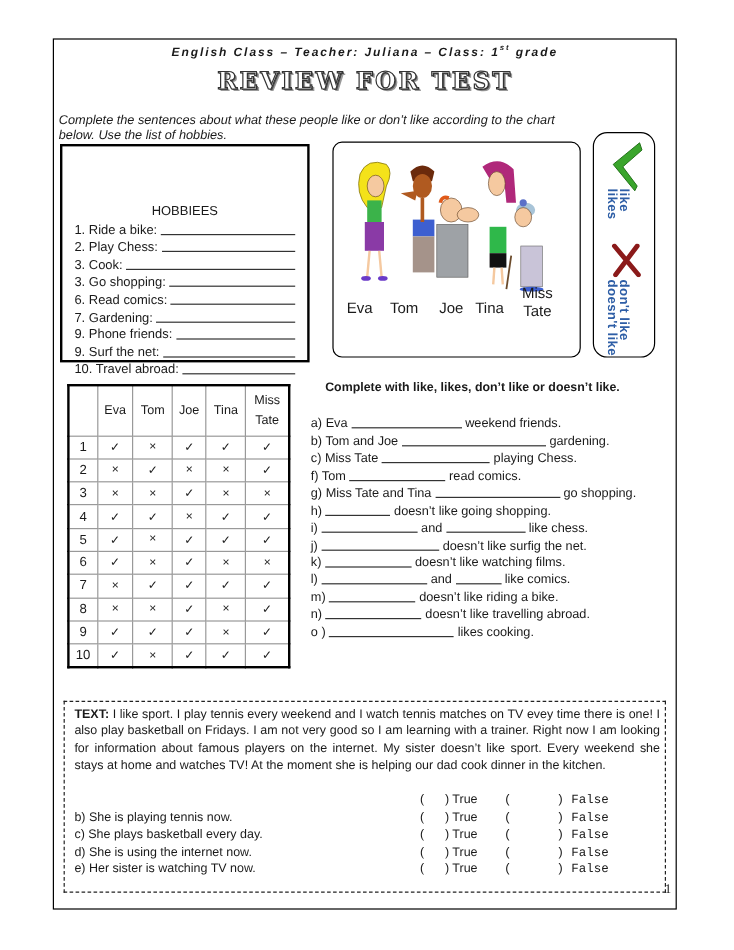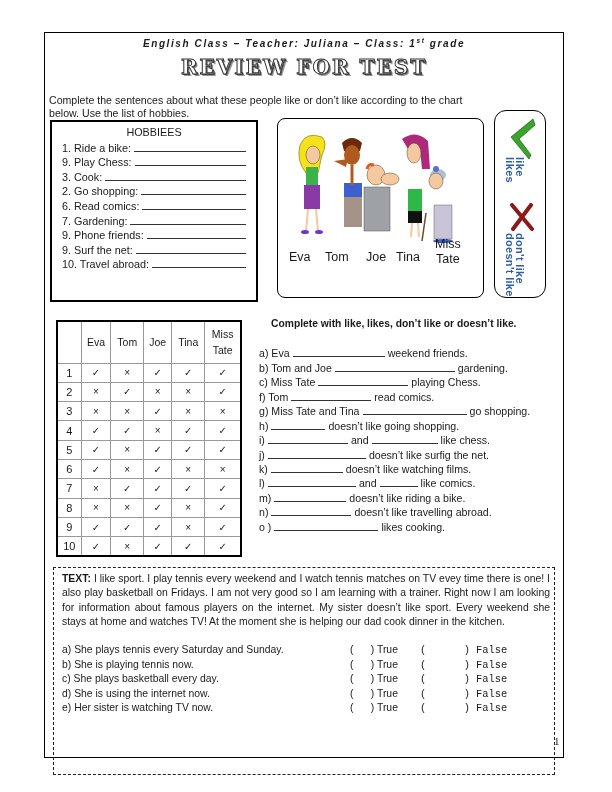--- a/index.html
+++ b/index.html
@@ -7,24 +7,24 @@
   body { position: relative; font-family: "Liberation Sans", sans-serif; color: #1a1a1a; }
 
   .page-border { position: absolute; left: 44px; top: 32px; width: 520px; height: 726px; border: 1.2px solid #000; }
   .page-number { position: absolute; left: 554px; top: 735px; font-family: "Liberation Serif", serif; font-size: 11px; color: #222; }
 
   .header-line { position: absolute; left: 44px; top: 37px; width: 520px; text-align: center; font-size: 10px; font-weight: bold; font-style: italic; letter-spacing: 1.6px; }
   .header-line sup { font-size: 6.5px; }
 
   .title { position: absolute; left: 44px; top: 55px; width: 520px; text-align: center; font-family: "DejaVu Serif", serif; font-size: 20px; font-weight: bold; letter-spacing: 2px; color: #fff; -webkit-text-stroke: 1px #333; text-shadow: 1px 1px 0 #555, 2px 2px 0 #999; }
 
-  .instructions { position: absolute; left: 49px; top: 94px; width: 440px; font-size: 10.6px; line-height: 13px; }
+  .instructions { position: absolute; left: 49px; top: 94px; width: 440px; font-size: 10.6px; line-height: 13px; font-style: italic; }
 
   .hobbies-box { position: absolute; left: 50px; top: 120px; width: 208px; height: 182px; border: 2px solid #000; padding: 4px 10px; }
-  .hobbies-title { text-align: center; font-size: 10.8px; margin-bottom: 1px; }
+  .hobbies-title { text-align: center; font-size: 10.8px; margin-bottom: 1px; margin-top: 44px; }
   .hobby-row { display: flex; font-size: 10.8px; height: 14.6px; align-items: flex-end; }
   .hobby-row .lbl { white-space: nowrap; }
   .hobby-row .blank { flex: 1; border-bottom: 1px solid #333; margin-left: 3px; margin-bottom: 2px; }
 
   .picture-box { position: absolute; left: 277px; top: 118px; width: 207px; height: 180px; border: 1.6px solid #000; border-radius: 8px; }
   .picture-art { position: absolute; left: 8px; top: 14px; width: 190px; height: 120px; }
   .name-row { position: absolute; left: 0; top: 124px; width: 100%; font-size: 12.5px; }
   .name-row span { position: absolute; text-align: center; line-height: 15px; }
 
   .legend-box { position: absolute; left: 494px; top: 110px; width: 52px; height: 188px; border: 1.6px solid #000; border-radius: 12px; }
@@ -36,21 +36,21 @@
   .grid-table td.num { font-size: 11px; width: 24px; }
   .grid-table td { height: 19.3px; }
   .mark-yes { font-size: 9px; color: #222; }
   .mark-no { font-size: 8px; color: #222; font-weight: bold; }
 
   .complete-title { position: absolute; left: 271px; top: 318px; font-size: 10.3px; font-weight: bold; }
   .exercise-list { position: absolute; left: 259px; top: 345px; width: 300px; }
   .ex-row { font-size: 10.6px; height: 14.45px; white-space: nowrap; display: flex; align-items: flex-end; }
   .ex-row .bl { display: inline-block; border-bottom: 1px solid #333; margin: 0 3px 2px 3px; height: 1px; }
 
-  .text-box { position: absolute; left: 53px; top: 567px; width: 502px; height: 208px; border: 1.4px dashed #222; }
+  .text-box { position: absolute; left: 53px; top: 584px; width: 502px; height: 160px; border: 1.4px dashed #222; }
   .passage { position: absolute; left: 8px; top: 4px; width: 488px; font-size: 10.4px; line-height: 14.3px; text-align: justify; }
   .passage b { font-weight: bold; }
   .tf-list { position: absolute; left: 8px; top: 76px; width: 488px; }
   .tf-row { position: relative; height: 14.6px; font-size: 10.4px; }
   .tf-row .q { position: absolute; left: 0; top: 0; }
   .tf-row .t { position: absolute; left: 288px; top: 0; }
   .tf-row .f { position: absolute; left: 358px; top: 0; font-family: Liberation Mono, monospace; }
 </style>
 </head>
 <body>
@@ -64,29 +64,29 @@
 <div class="instructions">Complete the sentences about what these people like or don’t like according to the chart below. Use the list of hobbies.</div>
 
 <div class="hobbies-box">
   <div class="hobbies-title">HOBBIEES</div>
   <div id="hobby-list">
       <div class="hobby-row">
         <span class="lbl">1. Ride a bike:</span>
         <span class="blank"></span>
       </div>
       <div class="hobby-row">
-        <span class="lbl">9. Play Chess:</span>
+        <span class="lbl">2. Play Chess:</span>
         <span class="blank"></span>
       </div>
       <div class="hobby-row">
         <span class="lbl">3. Cook:</span>
         <span class="blank"></span>
       </div>
       <div class="hobby-row">
-        <span class="lbl">2. Go shopping:</span>
+        <span class="lbl">3. Go shopping:</span>
         <span class="blank"></span>
       </div>
       <div class="hobby-row">
         <span class="lbl">6. Read comics:</span>
         <span class="blank"></span>
       </div>
       <div class="hobby-row">
         <span class="lbl">7. Gardening:</span>
         <span class="blank"></span>
       </div>
@@ -332,21 +332,20 @@
       <span>o )</span>
       <span class="bl" style="width: 104px;"></span>
       <span>likes cooking.</span>
     </div>
   </div>
 
 <div class="text-box">
   <div class="passage"><b>TEXT:</b><span> I like sport. I play tennis every weekend and I watch tennis matches on TV evey time there is one! I also play basketball on Fridays. I am not very good so I am learning with a trainer. Right now I am looking for information about famous players on the internet. My sister doesn’t like sport. Every weekend she stays at home and watches TV! At the moment she is helping our dad cook dinner in the kitchen.</span></div>
   <div class="tf-list" id="tf-list">
       <div class="tf-row">
-        <span class="q">a) She plays tennis every Saturday and Sunday.</span>
         <span class="t" style="white-space: pre;">(      ) True</span>
         <span class="f" style="white-space: pre;">(      ) False</span>
       </div>
       <div class="tf-row">
         <span class="q">b) She is playing tennis now.</span>
         <span class="t" style="white-space: pre;">(      ) True</span>
         <span class="f" style="white-space: pre;">(      ) False</span>
       </div>
       <div class="tf-row">
         <span class="q">c) She plays basketball every day.</span>

